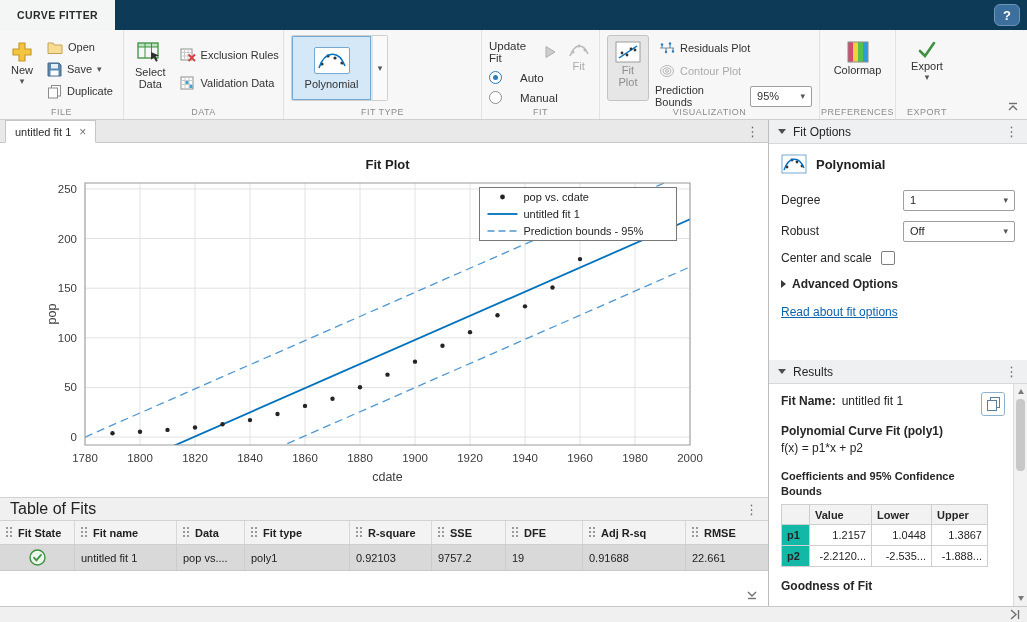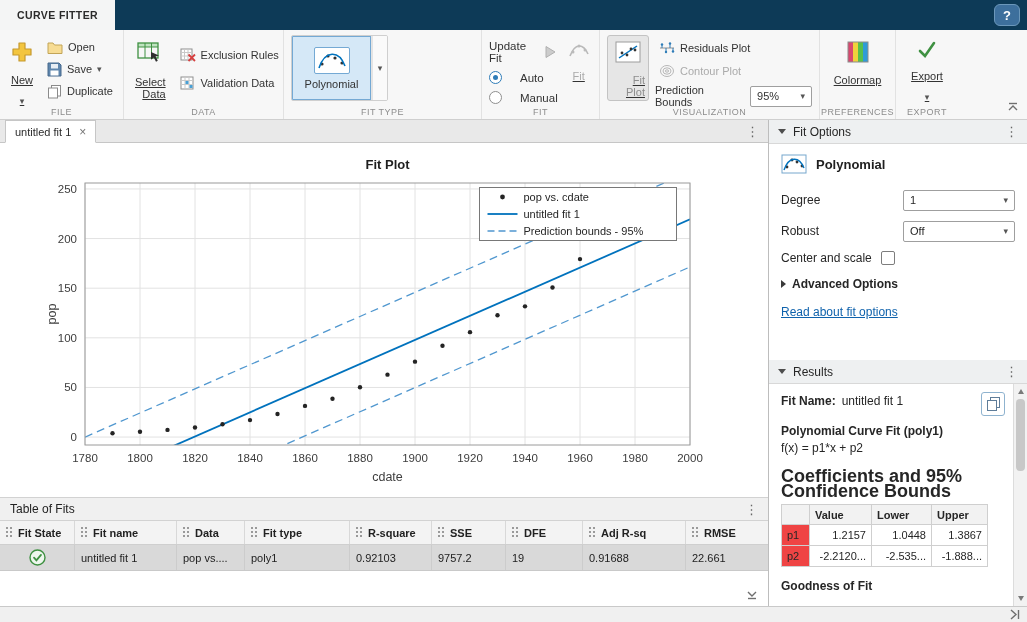--- a/index.html
+++ b/index.html
@@ -10,21 +10,21 @@
   
   .titlebar{position:absolute;left:0;top:0;width:100%;height:30px;background:#0d3a57;display:flex;align-items:flex-end;}
   .apptab{height:30px;padding:0 17px;background:#f4f5f5;color:#2b2b2b;font-size:10.5px;font-weight:700;letter-spacing:.4px;display:flex;align-items:center;cursor:pointer;}
   .help-btn{position:absolute;right:7px;top:4px;width:26px;height:22px;background:#3d6f9c;border:1px solid #6b97ba;border-radius:6px;color:#fff;font-weight:700;font-size:13px;display:flex;align-items:center;justify-content:center;cursor:pointer;}
 
   
   .ribbon{position:absolute;top:30px;left:0;width:100%;height:90px;background:#f7f7f7;border-bottom:1px solid #cfcfcf;display:flex;}
   .rsection{position:relative;height:100%;border-right:1px solid #e2e2e2;padding:5px 7px 15px;display:flex;gap:6px;align-items:flex-start;}
   .rblank{flex:1;position:relative;}
   .slabel{position:absolute;bottom:2px;left:0;right:0;text-align:center;font-size:9px;color:#8c8c8c;letter-spacing:.5px;}
-  .vbtn{display:flex;flex-direction:column;align-items:center;justify-content:flex-start;gap:11px;height:66px;padding:5px 3px 2px;border:1px solid transparent;border-radius:3px;font-size:11px;color:#333;text-align:right;cursor:pointer;text-decoration:underline;}
+  .vbtn{display:flex;flex-direction:column;align-items:center;justify-content:flex-start;gap:1px;height:66px;padding:5px 3px 2px;border:1px solid transparent;border-radius:3px;font-size:11px;color:#333;text-align:center;cursor:pointer;}
   .vbtn .vlabel{line-height:12px;}
   .vbtn.toggled{background:#e6e6e6;border-color:#c3c3c3;}
   .vbtn.toggled .vlabel{color:#8d8d8d;}
   .vbtn.disabled .vlabel{color:#ababab;}
   .hcol{display:flex;flex-direction:column;gap:2px;padding-top:2px;}
   .hbtn{display:flex;align-items:center;gap:5px;height:20px;padding:0 4px;font-size:11px;color:#333;border-radius:2px;cursor:pointer;white-space:nowrap;}
   .hbtn.disabled{color:#ababab;cursor:default;}
   .chev{font-size:9px;color:#555;line-height:9px;}
   .chev::before{content:"▾";}
   .ricon{display:flex;align-items:center;justify-content:center;}
@@ -52,21 +52,21 @@
   .doctab{height:23px;margin-left:5px;margin-bottom:-1px;background:#fff;border:1px solid #c6c6c6;border-bottom:1px solid #fff;display:flex;align-items:center;gap:8px;padding:0 9px;font-size:11px;color:#2b2b2b;cursor:pointer;}
   .close-x{color:#757575;font-size:12px;line-height:12px;cursor:pointer;}
   .close-x::before{content:"×";}
   .menu-dots{color:#666;font-size:13px;cursor:pointer;}
   .menu-dots::before{content:"⋮";}
   .tabmenu{margin-left:auto;padding:0 9px 3px 0;}
   .plotwrap{height:354px;background:#fff;position:relative;}
   #fit-plot-svg{display:block;}
   #fit-plot-svg text{font-family:"Liberation Sans",sans-serif;}
 
-  .tof-bar{height:24px;background:#f0f0f0;border-top:1px solid #d2d2d2;border-bottom:1px solid #d2d2d2;display:flex;align-items:center;padding:0 10px;font-size:12px;color:#222;}
+  .tof-bar{height:24px;background:#f0f0f0;border-top:1px solid #d2d2d2;border-bottom:1px solid #d2d2d2;display:flex;align-items:center;padding:0 10px;font-size:16px;color:#222;}
   .tof-bar .menu-dots{margin-left:auto;}
   .tof-head{height:24px;display:flex;background:#f3f3f3;border-bottom:1px solid #cfcfcf;font-weight:700;font-size:11px;color:#222;}
   .th{display:flex;align-items:center;gap:5px;padding:0 4px 0 6px;border-right:1px solid #d8d8d8;overflow:hidden;white-space:nowrap;cursor:pointer;}
   .tof-row{height:26px;display:flex;background:#d9d9d9;border-bottom:1px solid #c9c9c9;font-size:11px;color:#222;cursor:pointer;}
   .td{display:flex;align-items:center;padding:0 6px;border-right:1px solid #cccccc;overflow:hidden;white-space:nowrap;}
   .td.center{justify-content:center;}
   .c0{width:75px;flex:none;}.c1{width:102px;flex:none;}.c2{width:68px;flex:none;}
   .c3{width:105px;flex:none;}.c4{width:82px;flex:none;}.c5{width:74px;flex:none;}
   .c6{width:77px;flex:none;}.c7{width:103px;flex:none;}.c8{width:82px;flex:none;border-right:none;}
   .grip{width:7px;height:11px;position:relative;flex:none;}
@@ -87,25 +87,25 @@
   .fo-check{display:flex;align-items:center;gap:9px;font-size:12px;margin:4px 0 12px;}
   .checkbox{width:14px;height:14px;border:1px solid #7d7d7d;background:#fff;border-radius:2px;cursor:pointer;flex:none;}
   .fo-adv{display:flex;align-items:center;gap:6px;font-weight:700;font-size:12px;margin-bottom:14px;cursor:pointer;}
   .fo-link{color:#0f62ac;text-decoration:underline;font-size:12px;cursor:pointer;display:inline-block;}
   .res{flex:1;position:relative;padding:10px 28px 0 12px;overflow:hidden;}
   .res-name-row{display:flex;align-items:center;gap:6px;margin-bottom:16px;font-size:12px;}
   .bold{font-weight:700;}
   .copy-btn{position:absolute;right:22px;top:8px;width:24px;height:24px;border:1px solid #8fb3cf;border-radius:3px;background:#fff;display:flex;align-items:center;justify-content:center;cursor:pointer;}
   .res-model{font-weight:700;font-size:12px;margin-bottom:3px;}
   .res-eq{font-size:12px;margin-bottom:14px;}
-  .res-coef-title{font-weight:700;font-size:18px;line-height:15px;margin-bottom:5px;width:185px;}
+  .res-coef-title{font-weight:700;font-size:11px;line-height:15px;margin-bottom:5px;width:185px;}
   .ctable{border-collapse:collapse;}
   .ctable th{background:#f2f2f2;border:1px solid #cfcfcf;font-size:11px;font-weight:700;text-align:left;padding:2px 5px;height:20px;}
   .ctable td{border:1px solid #cfcfcf;font-size:11px;padding:2px 5px;height:21px;background:#fff;}
-  .ctable td.rowhead{background:#ef4444;font-weight:400;}
+  .ctable td.rowhead{background:#14b8a6;font-weight:700;}
   .ctable td.num{text-align:right;}
   .res-good{font-weight:700;font-size:12px;margin-top:12px;}
   .vscroll{position:absolute;top:0;right:0;bottom:0;width:14px;background:#f2f2f2;border-left:1px solid #dcdcdc;}
   .sb-arrow{position:absolute;left:0;width:13px;height:13px;display:flex;align-items:center;justify-content:center;cursor:pointer;}
   .sb-up{top:1px;}
   .sb-down{bottom:1px;}
   .tri-up-s{width:0;height:0;border-left:3.5px solid transparent;border-right:3.5px solid transparent;border-bottom:5px solid #7a7a7a;}
   .tri-down-s{width:0;height:0;border-left:3.5px solid transparent;border-right:3.5px solid transparent;border-top:5px solid #7a7a7a;}
   .thumb{position:absolute;top:15px;left:2px;width:9px;height:72px;background:#c8c8c8;border-radius:4px;cursor:pointer;}
 

